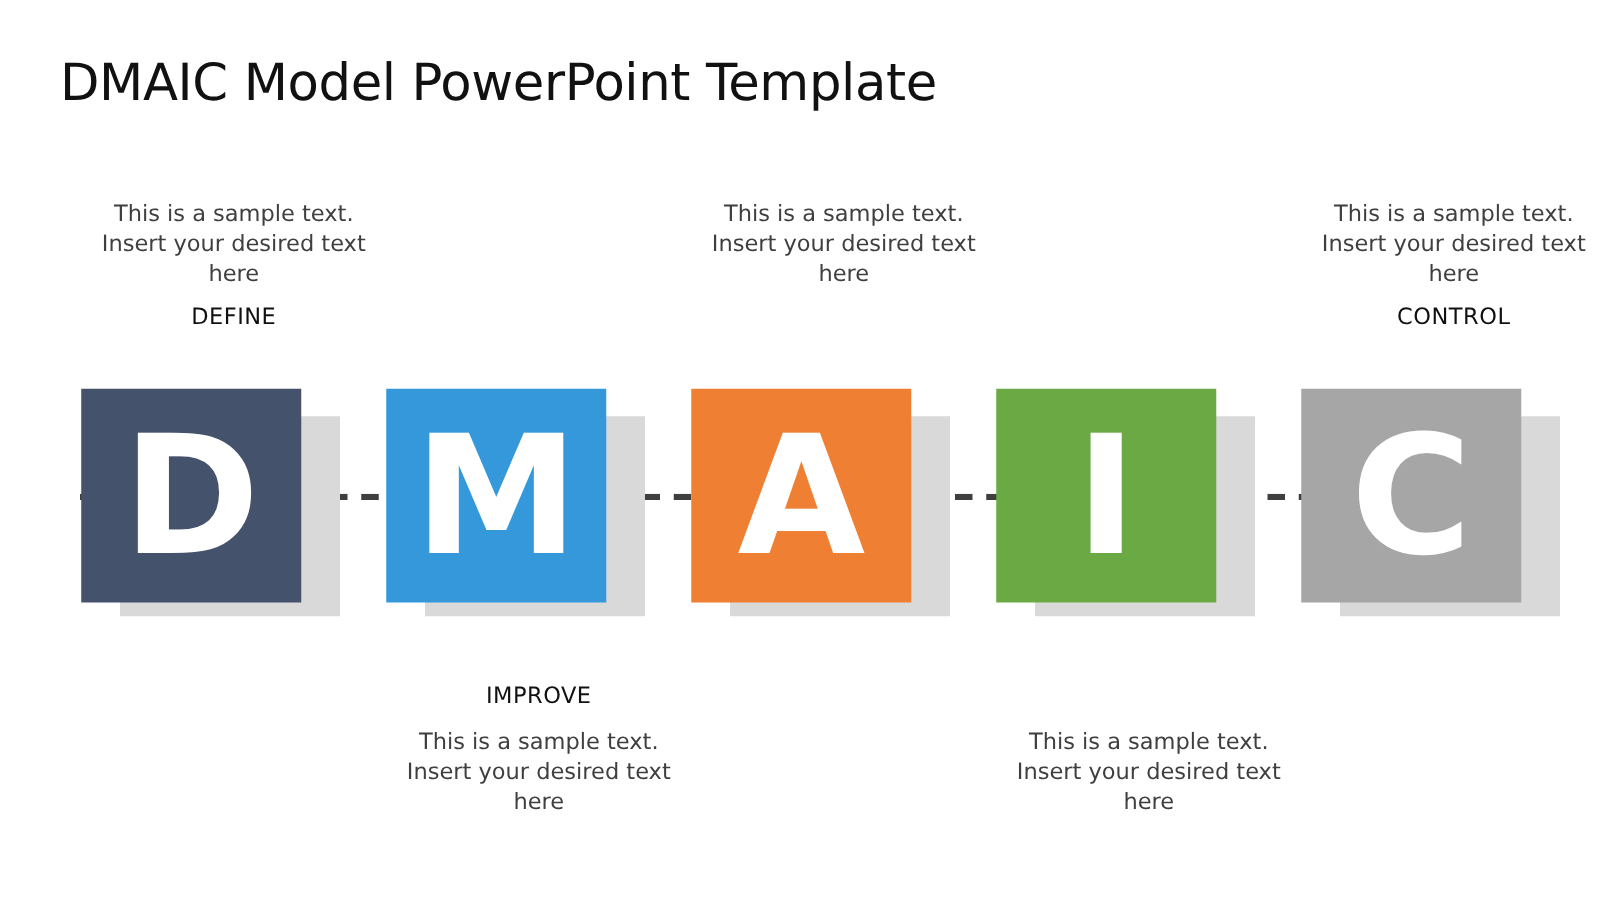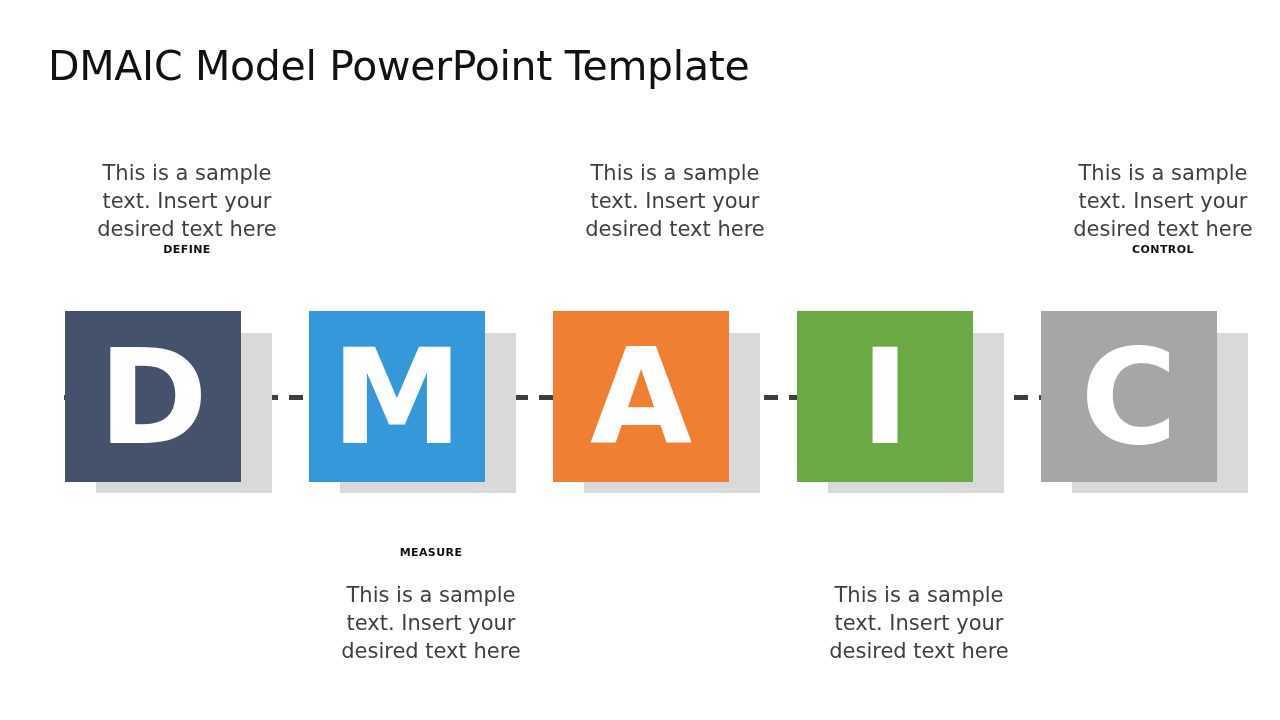--- a/index.html
+++ b/index.html
@@ -89,33 +89,33 @@
     line-height: 1;
     letter-spacing: 0;
     user-select: none;
   }
 
   
   .step-name {
     position: absolute;
     width: 246px;
     text-align: center;
-    font-size: 11px;
-    font-weight: 700;
+    font-size: 18px;
+    font-weight: 400;
     color: #111111;
     letter-spacing: 0.4px;
     font-family: "DejaVu Sans", sans-serif;
   }
 
   .step-desc {
     position: absolute;
     width: 216px;
     left: 15px;
     text-align: center;
-    font-size: 21px;
+    font-size: 18px;
     font-weight: 400;
     color: #3f3f3f;
     line-height: 1.33;
     font-family: "DejaVu Sans", sans-serif;
   }
 
   
   .step.above .step-desc { top: 160px; }
   .step.above .step-name { top: 243px; }
 
@@ -143,21 +143,21 @@
     </div>
     <div class="step-desc">This is a sample text. Insert your desired text here</div>
     <div class="step-name">DEFINE</div>
   </div>
 
   <div class="step below" style="left:308px;">
     <div class="tile-shadow"></div>
     <div class="tile" style="background:#3498db;">
       <span class="tile-letter">M</span>
     </div>
-    <div class="step-name">MEASURE</div>
+    <div class="step-name">IMPROVE</div>
     <div class="step-desc">This is a sample text. Insert your desired text here</div>
   </div>
 
   <div class="step above" style="left:552px;">
     <div class="tile-shadow"></div>
     <div class="tile" style="background:#ef8033;">
       <span class="tile-letter">A</span>
     </div>
     <div class="step-desc">This is a sample text. Insert your desired text here</div>
   </div>

